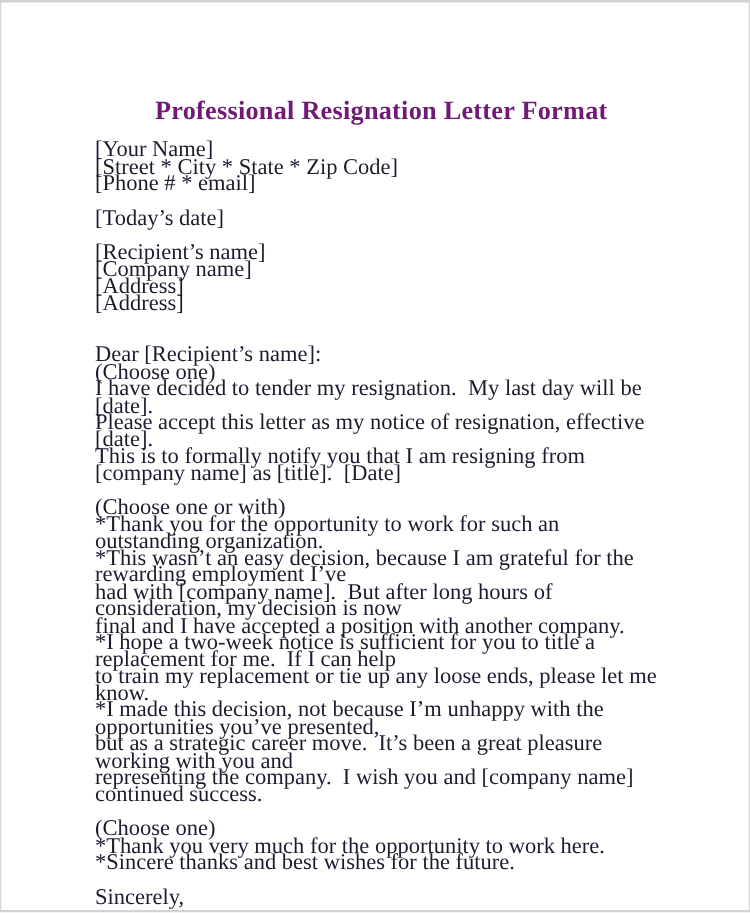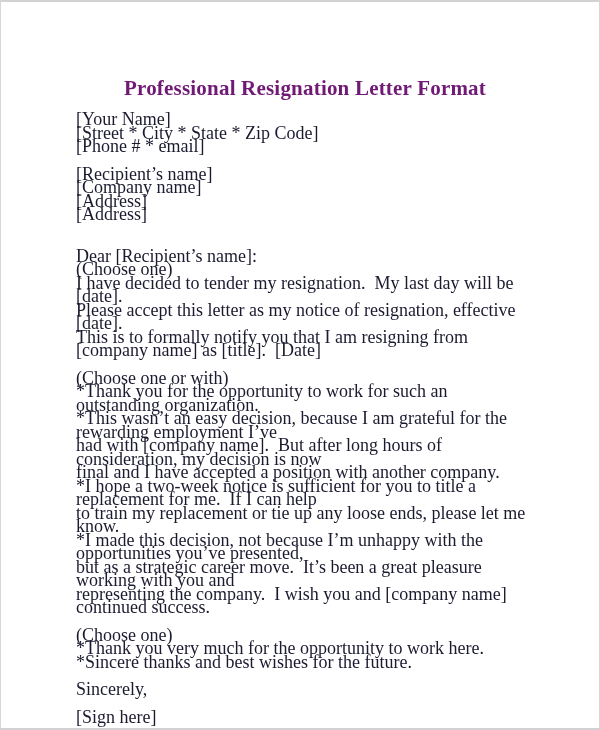--- a/index.html
+++ b/index.html
@@ -47,20 +47,23 @@
 <div class="page">
 
   <h1 class="doc-title">Professional Resignation Letter Format</h1>
 
   <div class="block gap-s">
       <div class="line">[Your Name]</div>
       <div class="line">[Street * City * State * Zip Code]</div>
       <div class="line">[Phone # * email]</div>
     </div>
 
+  <div class="block gap-s">
+      <div class="line">[Today’s date]</div>
+    </div>
 
   <div class="block gap-l">
       <div class="line">[Recipient’s name]</div>
       <div class="line">[Company name]</div>
       <div class="line">[Address]</div>
       <div class="line">[Address]</div>
     </div>
 
   <div class="block gap-s">
       <div class="line">Dear [Recipient’s name]:</div>

